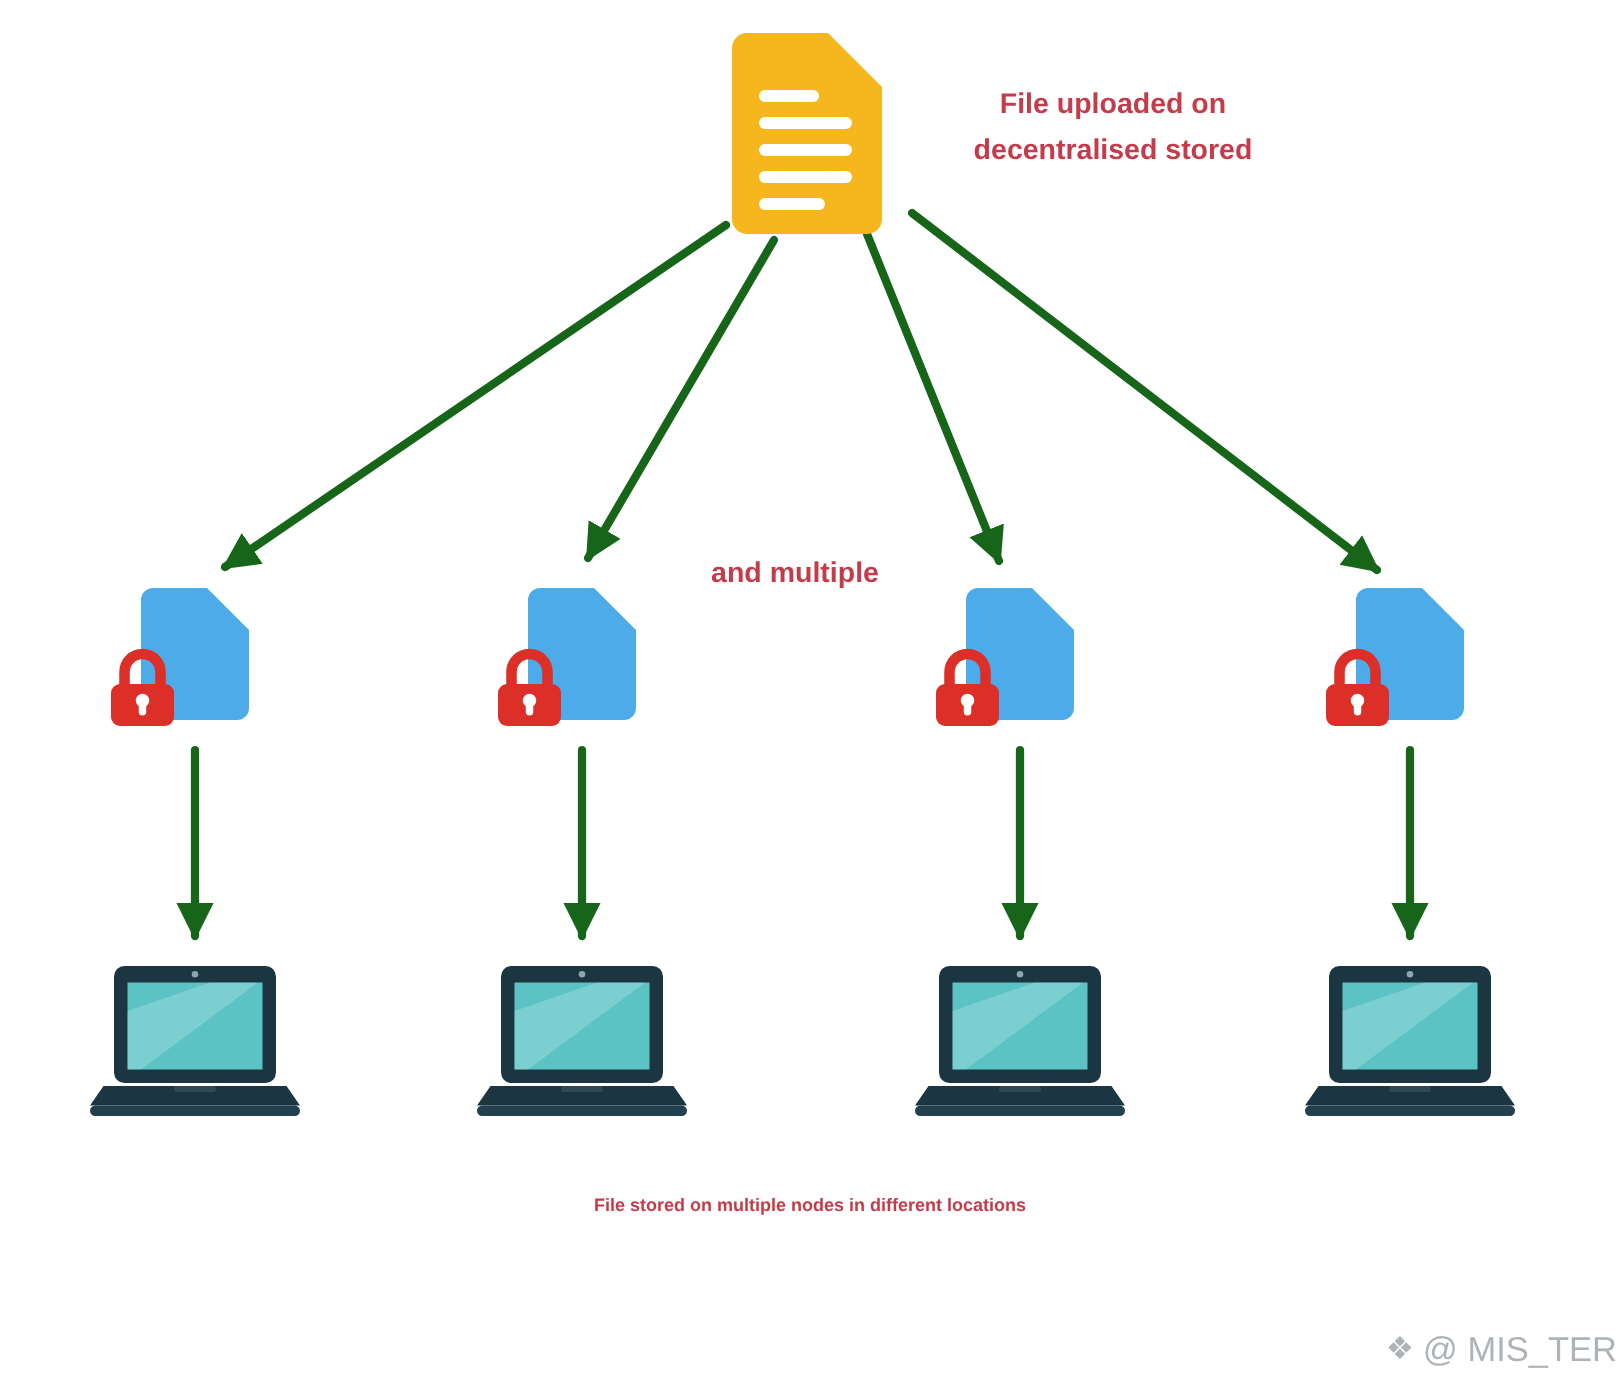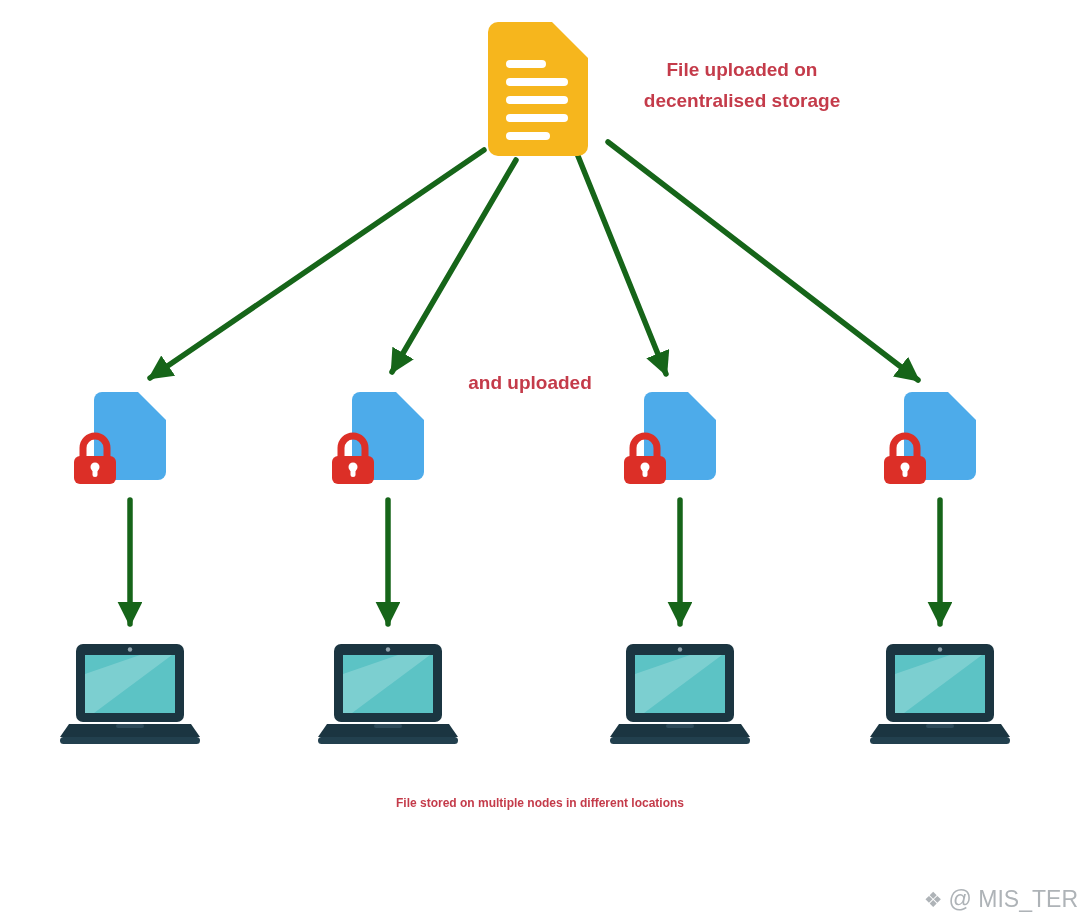--- a/index.html
+++ b/index.html
@@ -103,25 +103,25 @@
     <path class="doc-yellow" d="M10,0 H64 L100,36 V124 a10,10 0 0 1 -10,10 H10 a10,10 0 0 1 -10,-10 V10 A10,10 0 0 1 10,0 Z"></path>
     <rect class="doc-line" x="18" y="38" width="40" height="8" rx="4"></rect>
     <rect class="doc-line" x="18" y="56" width="62" height="8" rx="4"></rect>
     <rect class="doc-line" x="18" y="74" width="62" height="8" rx="4"></rect>
     <rect class="doc-line" x="18" y="92" width="62" height="8" rx="4"></rect>
     <rect class="doc-line" x="18" y="110" width="44" height="8" rx="4"></rect>
   </svg>
 
   <div class="abs red-label upload-label">
     <span style="display:block">File uploaded on</span>
-    <span style="display:block">decentralised storage</span>
+    <span style="display:block">decentralised stored</span>
   </div>
 
   <div class="abs red-label split-label">
-    <span style="display:block">and uploaded</span>
+    <span style="display:block">and multiple</span>
   </div>
 
   <div class="abs enc-file" style="left:72px;top:392px;">
     <svg class="abs enc-doc" viewBox="0 0 72 88">
       <path class="doc-blue" d="M8,0 H44 L72,28 V80 a8,8 0 0 1 -8,8 H8 a8,8 0 0 1 -8,-8 V8 A8,8 0 0 1 8,0 Z"></path>
     </svg>
     <svg class="abs enc-lock" viewBox="0 0 46 54">
       <path class="lock-shackle" d="M11,27 V16 a12,12 0 0 1 24,0 V27"></path>
       <rect class="lock-body" x="2" y="24" width="42" height="28" rx="6"></rect>
       <circle class="lock-keyhole" cx="23" cy="35" r="4.5"></circle>

